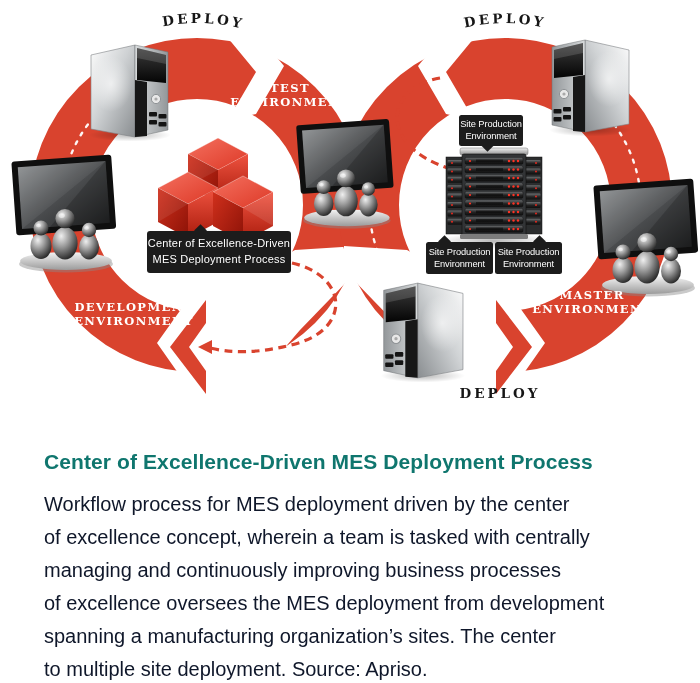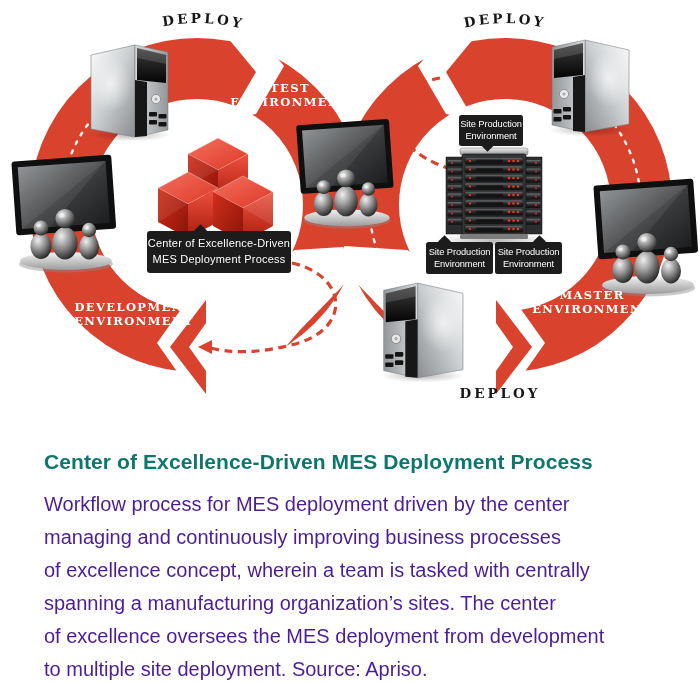--- a/index.html
+++ b/index.html
@@ -6,21 +6,21 @@
   body{width:700px;height:683px;overflow:hidden;font-family:"Liberation Sans",sans-serif;}
   .diagram-wrap{width:700px;height:430px;position:relative;}
   svg text{user-select:none;}
   .env-label{font-family:"DejaVu Serif",serif;font-weight:700;fill:#ffffff;font-size:11.5px;letter-spacing:1.4px;text-anchor:middle;}
   .deploy-label{font-family:"DejaVu Serif",serif;font-weight:700;fill:#161616;font-size:13.5px;letter-spacing:3px;}
   .tag-text{font-family:"Liberation Sans",sans-serif;fill:#ffffff;text-anchor:middle;}
   .tag-big{font-size:11px;letter-spacing:.2px;}
   .tag-small{font-size:9.3px;letter-spacing:-0.1px;}
   .caption{padding:20px 40px 0 44px;}
   .caption-title{font-size:21px;font-weight:bold;color:#0f766e;letter-spacing:.1px;margin:0 0 14px 0;}
-  .caption-line{font-size:20px;line-height:33px;color:#4c1d95;}
+  .caption-line{font-size:20px;line-height:33px;color:#0f172a;}
 </style>
 </head>
 <body>
 
 <div class="diagram-wrap">
 <svg width="700" height="430" viewBox="0 0 700 430" xmlns="http://www.w3.org/2000/svg">
   <defs>
     <linearGradient id="sideG" x1="0" y1="0" x2="1" y2="1">
       <stop offset="0" stop-color="#fdfdfd"></stop>
           <stop offset=".45" stop-color="#cfd2d4"></stop>
@@ -349,19 +349,19 @@
     <text class="env-label" x="592" y="299">MASTER</text>
     <text class="env-label" x="592" y="313">ENVIRONMENT</text>
   </g>
 </svg>
 </div>
 
 <div class="caption">
   <div class="caption-title">Center of Excellence-Driven MES Deployment Process</div>
   <div>
     <div class="caption-line">Workflow process for MES deployment driven by the center</div>
+    <div class="caption-line">of excellence concept, wherein a team is tasked with centrally</div>
     <div class="caption-line">managing and continuously improving business processes</div>
-    <div class="caption-line">of excellence concept, wherein a team is tasked with centrally</div>
+    <div class="caption-line">of excellence oversees the MES deployment from development</div>
     <div class="caption-line">spanning a manufacturing organization’s sites. The center</div>
-    <div class="caption-line">of excellence oversees the MES deployment from development</div>
     <div class="caption-line">to multiple site deployment. Source: Apriso.</div>
   </div>
 </div>
 
 </body></html>

